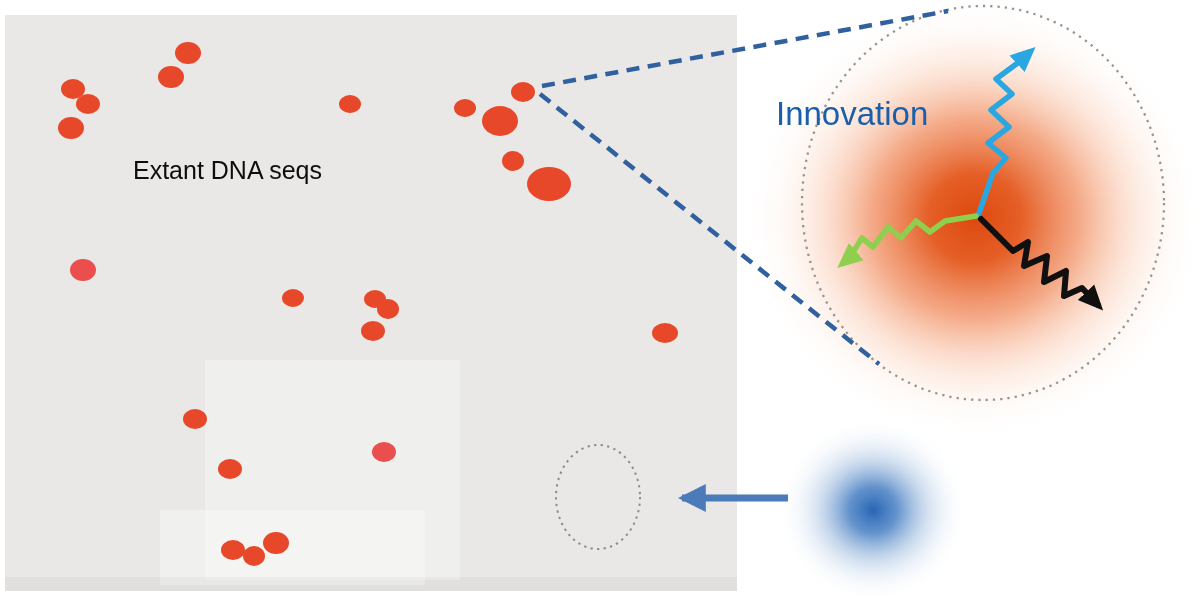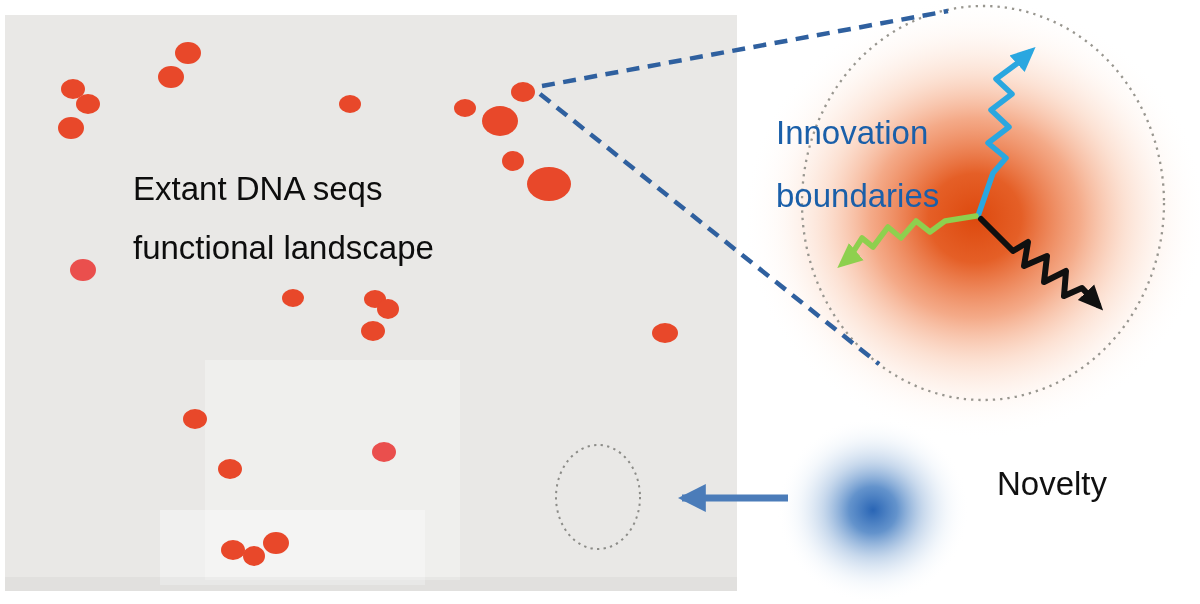--- a/index.html
+++ b/index.html
@@ -10,29 +10,29 @@
   .panel{
     position:absolute;left:5px;top:15px;width:732px;height:576px;
     background:#e9e8e6;
   }
   .panel .patch-a{position:absolute;left:200px;top:345px;width:255px;height:220px;background:rgba(255,255,255,.30);}
   .panel .patch-b{position:absolute;left:155px;top:495px;width:265px;height:75px;background:rgba(255,255,255,.35);}
   .panel .patch-c{position:absolute;left:0;bottom:0;width:100%;height:14px;background:rgba(0,0,0,.03);}
   svg.overlay{position:absolute;left:0;top:0;}
   .label{position:absolute;white-space:nowrap;}
   .label-extant{
-    left:133px;top:150px;font-size:33px;line-height:40px;color:#0d0d0d;
+    left:133px;top:150px;font-size:25px;line-height:40px;color:#0d0d0d;
   }
   .label-innovation{
     left:776px;top:92px;font-size:33px;line-height:44px;color:#1a5fa9;
   }
   .label-novelty{
     left:997px;top:442px;font-size:33px;line-height:45px;color:#101010;
   }
-  .label .line{display:block;margin-top:19px;}
+  .label .line{display:block;}
   .label .italic{font-style:italic;}
 </style>
 </head>
 <body>
 
 <div class="stage">
 
   <div class="panel">
     <div class="patch-a"></div>
     <div class="patch-b"></div>
@@ -107,25 +107,22 @@
 
     <line x1="788" y1="498" x2="682" y2="498" stroke="#4b7cb9" stroke-width="7" marker-end="url(#headSteel)"></line>
 
     <polyline points="978,216 993,173 1006,158 988,143 1009,127 991,110 1012,94 996,79 1019,62 1030,52" fill="none" stroke="#2aa7e0" stroke-width="5.5" stroke-linejoin="round" stroke-linecap="round" marker-end="url(#headBlue)"></polyline>
     <polyline points="976,216 945,221 930,232 916,221 901,238 888,227 873,247 862,238 850,257 843,263" fill="none" stroke="#8ed04e" stroke-width="5.5" stroke-linejoin="round" stroke-linecap="round" marker-end="url(#headGreen)"></polyline>
     <polyline points="981,219 1013,251 1028,242 1024,266 1047,256 1044,282 1066,271 1064,296 1082,288 1098,305" fill="none" stroke="#101010" stroke-width="6" stroke-linejoin="round" stroke-linecap="round" marker-end="url(#headBlack)"></polyline>
   </svg>
 
   <div class="label label-extant">
     <span class="line">Extant DNA seqs</span>
-    <span class="line">functional landscape</span>
   </div>
 
   <div class="label label-innovation">
     <span class="line">Innovation</span>
-    <span class="line">boundaries</span>
   </div>
 
   <div class="label label-novelty">
-    <span class="line">Novelty</span>
   </div>
 
 </div>
 
 </body></html>

